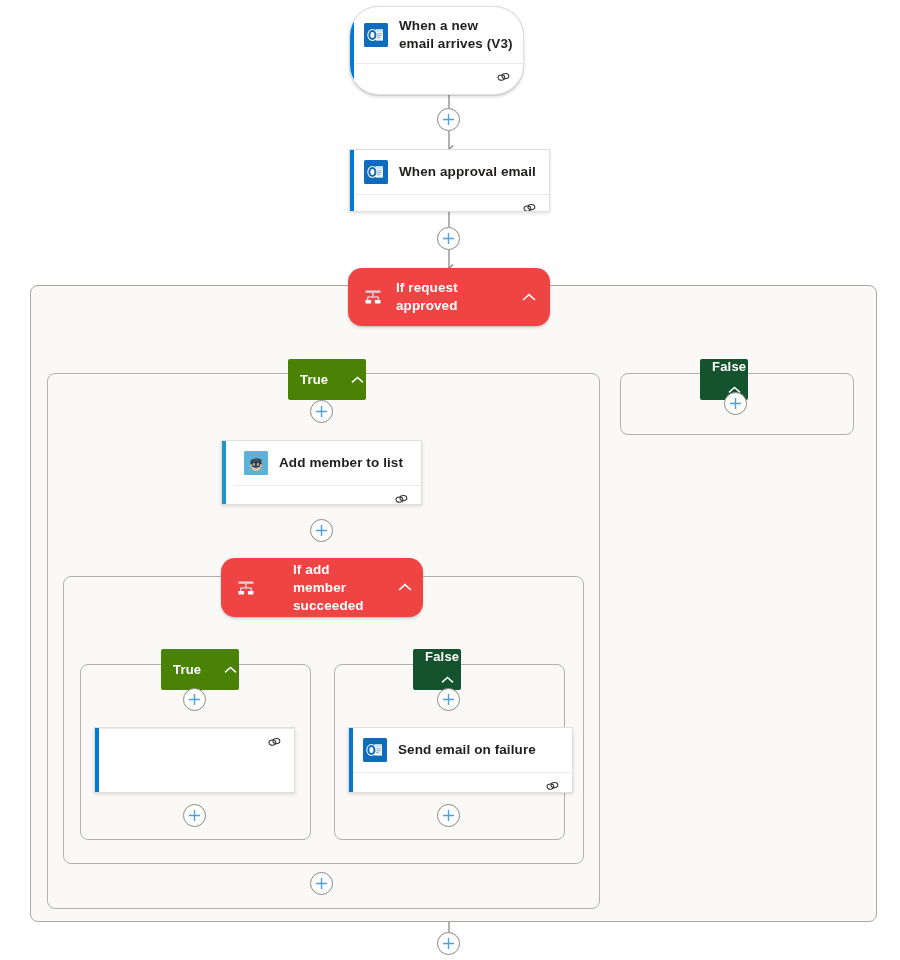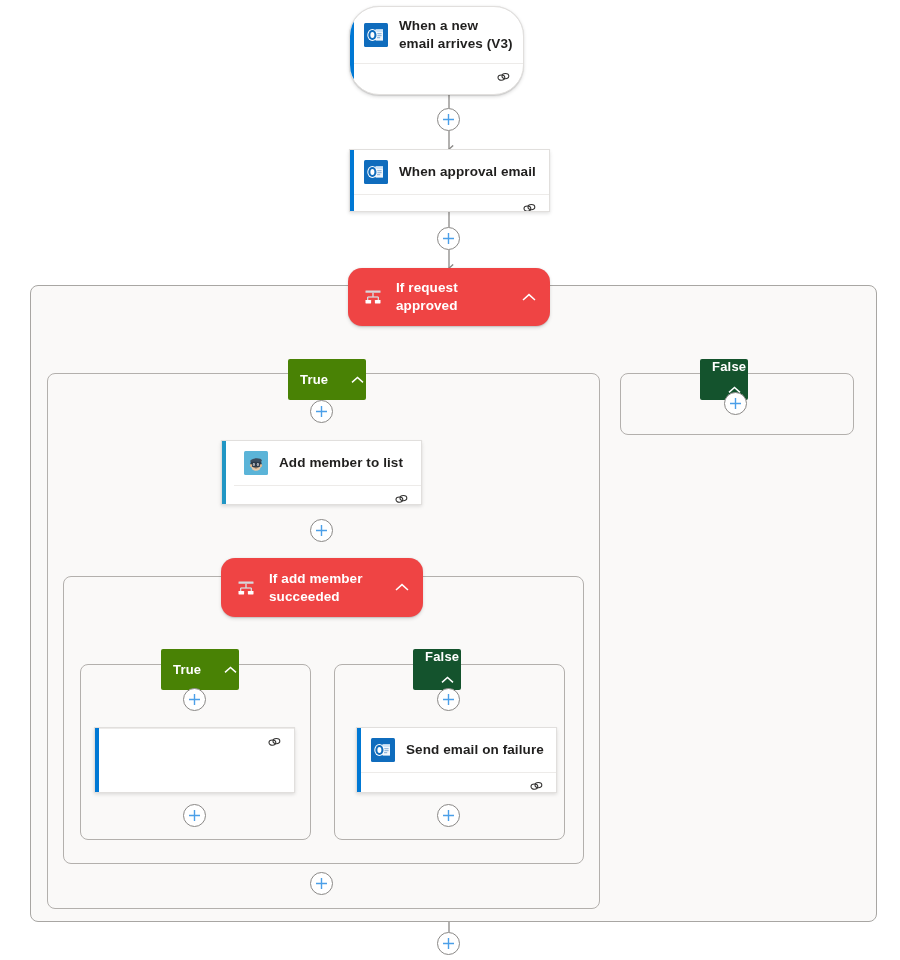--- a/index.html
+++ b/index.html
@@ -288,21 +288,21 @@
     <div class="card-foot">
       <span>
         <svg class="chain" width="15" height="12" viewBox="0 0 15 12">
           <ellipse cx="5.4" cy="6.6" rx="3.4" ry="2.6" fill="none" stroke="#323130" stroke-width="1.1"></ellipse>
           <ellipse cx="9.4" cy="5.1" rx="3.4" ry="2.6" fill="none" stroke="#323130" stroke-width="1.1"></ellipse>
         </svg>
       </span>
     </div>
   </div>
 
-  <div class="cond" style="left:221px;top:558px;width:202px;height:59px;">
+  <div class="cond" style="left:221px;top:558px;width:202px;height:59px;gap:24px;">
     <span class="cicon">
       <svg width="20" height="20" viewBox="0 0 20 20">
         <rect x="2.5" y="3.4" width="15" height="2.4" rx=".4" fill="#d6d9dd"></rect>
         <rect x="9.3" y="5.8" width="1.4" height="4.2" fill="#d6d9dd"></rect>
         <path d="M4.6,10 L15.4,10" stroke="#d6d9dd" stroke-width="1.3" fill="none"></path>
         <rect x="4" y="10" width="1.3" height="3" fill="#d6d9dd"></rect>
         <rect x="14.7" y="10" width="1.3" height="3" fill="#d6d9dd"></rect>
         <rect x="2.5" y="13" width="5.6" height="3.4" rx=".4" fill="#ffffff"></rect>
         <rect x="11.9" y="13" width="5.6" height="3.4" rx=".4" fill="#ffffff"></rect>
       </svg>
@@ -338,21 +338,21 @@
     <div class="card-foot">
       <span>
         <svg class="chain" width="15" height="12" viewBox="0 0 15 12">
           <ellipse cx="5.4" cy="6.6" rx="3.4" ry="2.6" fill="none" stroke="#323130" stroke-width="1.1"></ellipse>
           <ellipse cx="9.4" cy="5.1" rx="3.4" ry="2.6" fill="none" stroke="#323130" stroke-width="1.1"></ellipse>
         </svg>
       </span>
     </div>
   </div>
 
-  <div class="card" style="left:356px;top:727px;width:201px;height:66px;">
+  <div class="card" style="left:348px;top:727px;width:225px;height:66px;">
     <div class="accent"></div>
     <div class="card-head">
       <span class="appicon">
         <svg width="24" height="24" viewBox="0 0 24 24">
           <rect width="24" height="24" rx="1.5" fill="#0f6cbd"></rect>
           <rect x="11.6" y="6.4" width="7.4" height="11.2" fill="#ffffff" opacity=".95"></rect>
           <rect x="11.6" y="6.4" width="7.4" height="2.6" fill="#cfe4f7"></rect>
           <rect x="13" y="10.2" width="4.6" height="1" fill="#7fa9d3"></rect>
           <rect x="13" y="12.2" width="4.6" height="1" fill="#7fa9d3"></rect>
           <rect x="13" y="14.2" width="3.2" height="1" fill="#7fa9d3"></rect>

